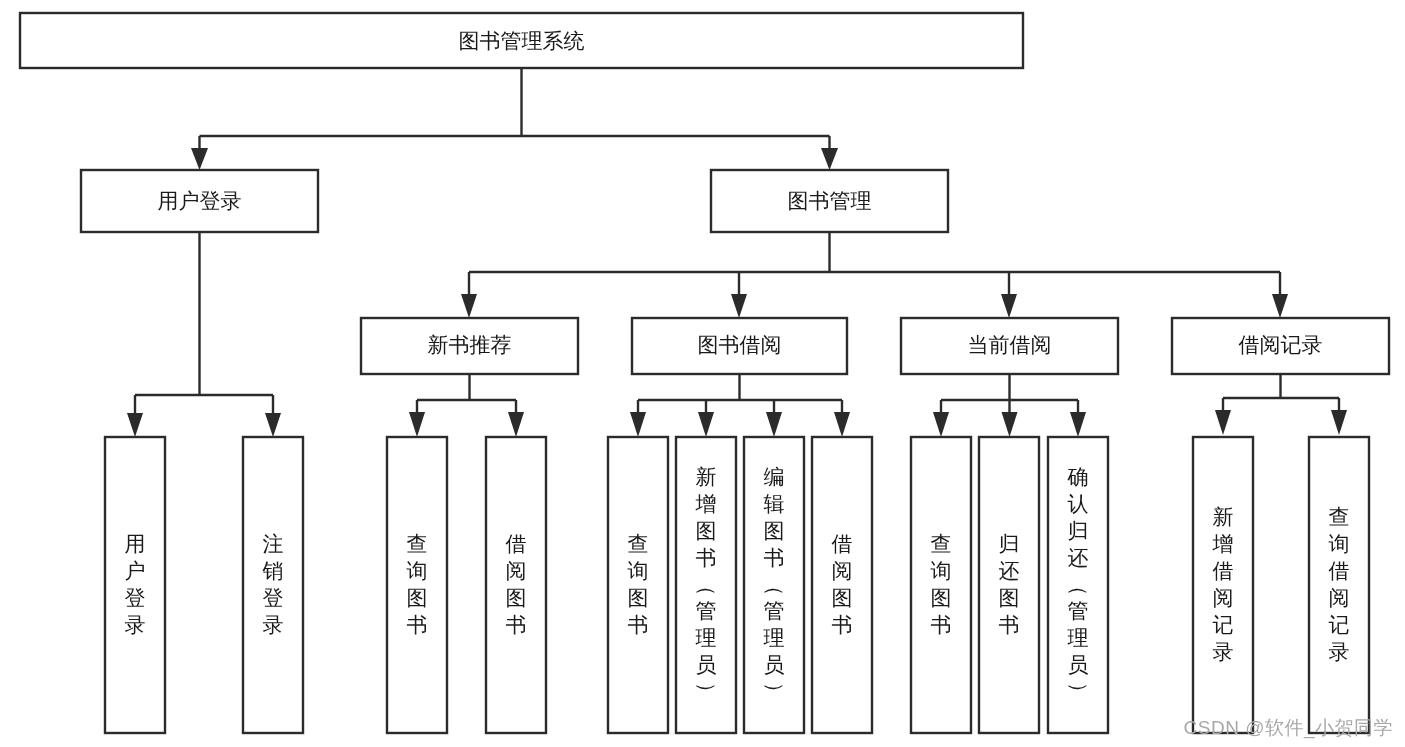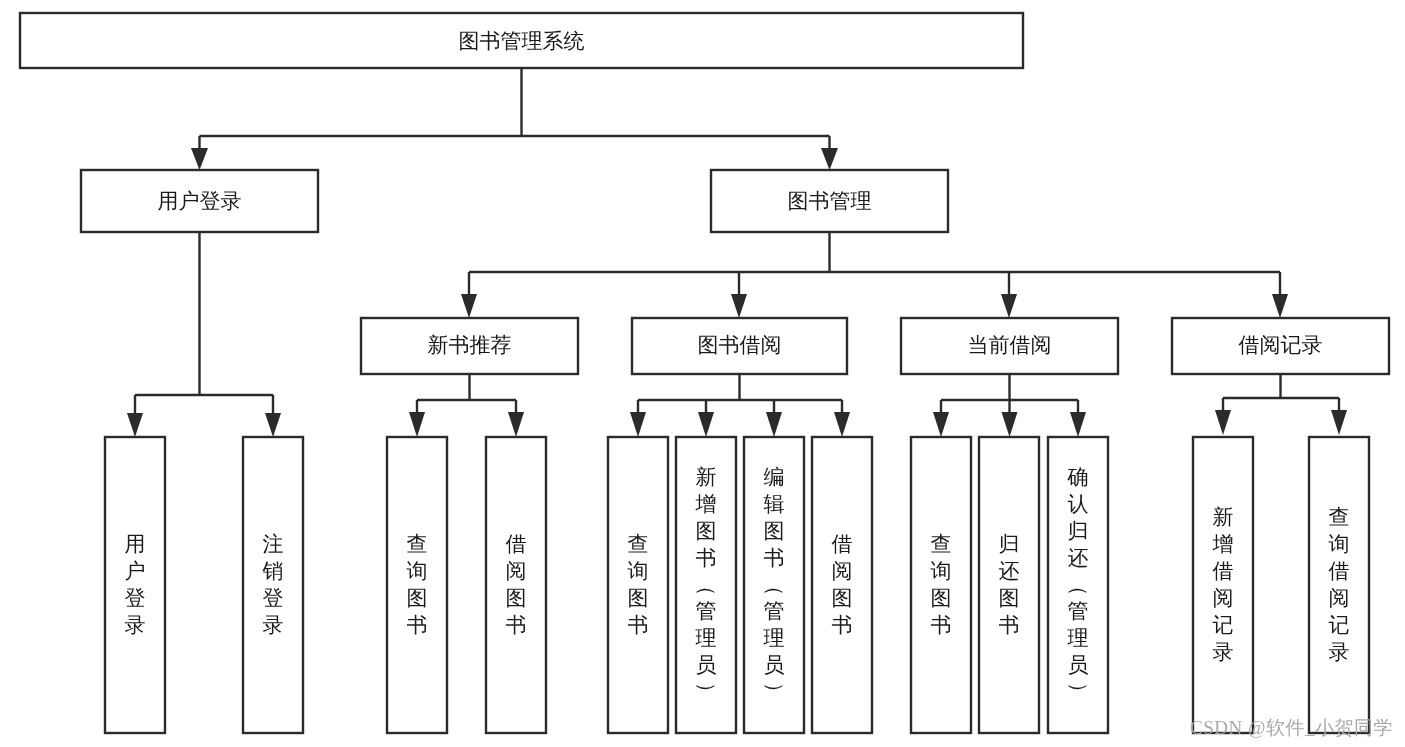--- a/index.html
+++ b/index.html
@@ -67,21 +67,21 @@
     display: block;
   }
   .vlabel span.vrot {
     display: block;
     transform: rotate(90deg);
   }
   .watermark {
     position: absolute;
     right: 12px;
     bottom: 6px;
-    font-family: Liberation Serif, serif;
+    font-family: Liberation Sans, sans-serif;
     font-size: 19px;
     color: #a8a8a8;
     letter-spacing: 0.5px;
     white-space: nowrap;
   }
 </style>
 </head>
 <body>
 
 <div id="diagram-root">

